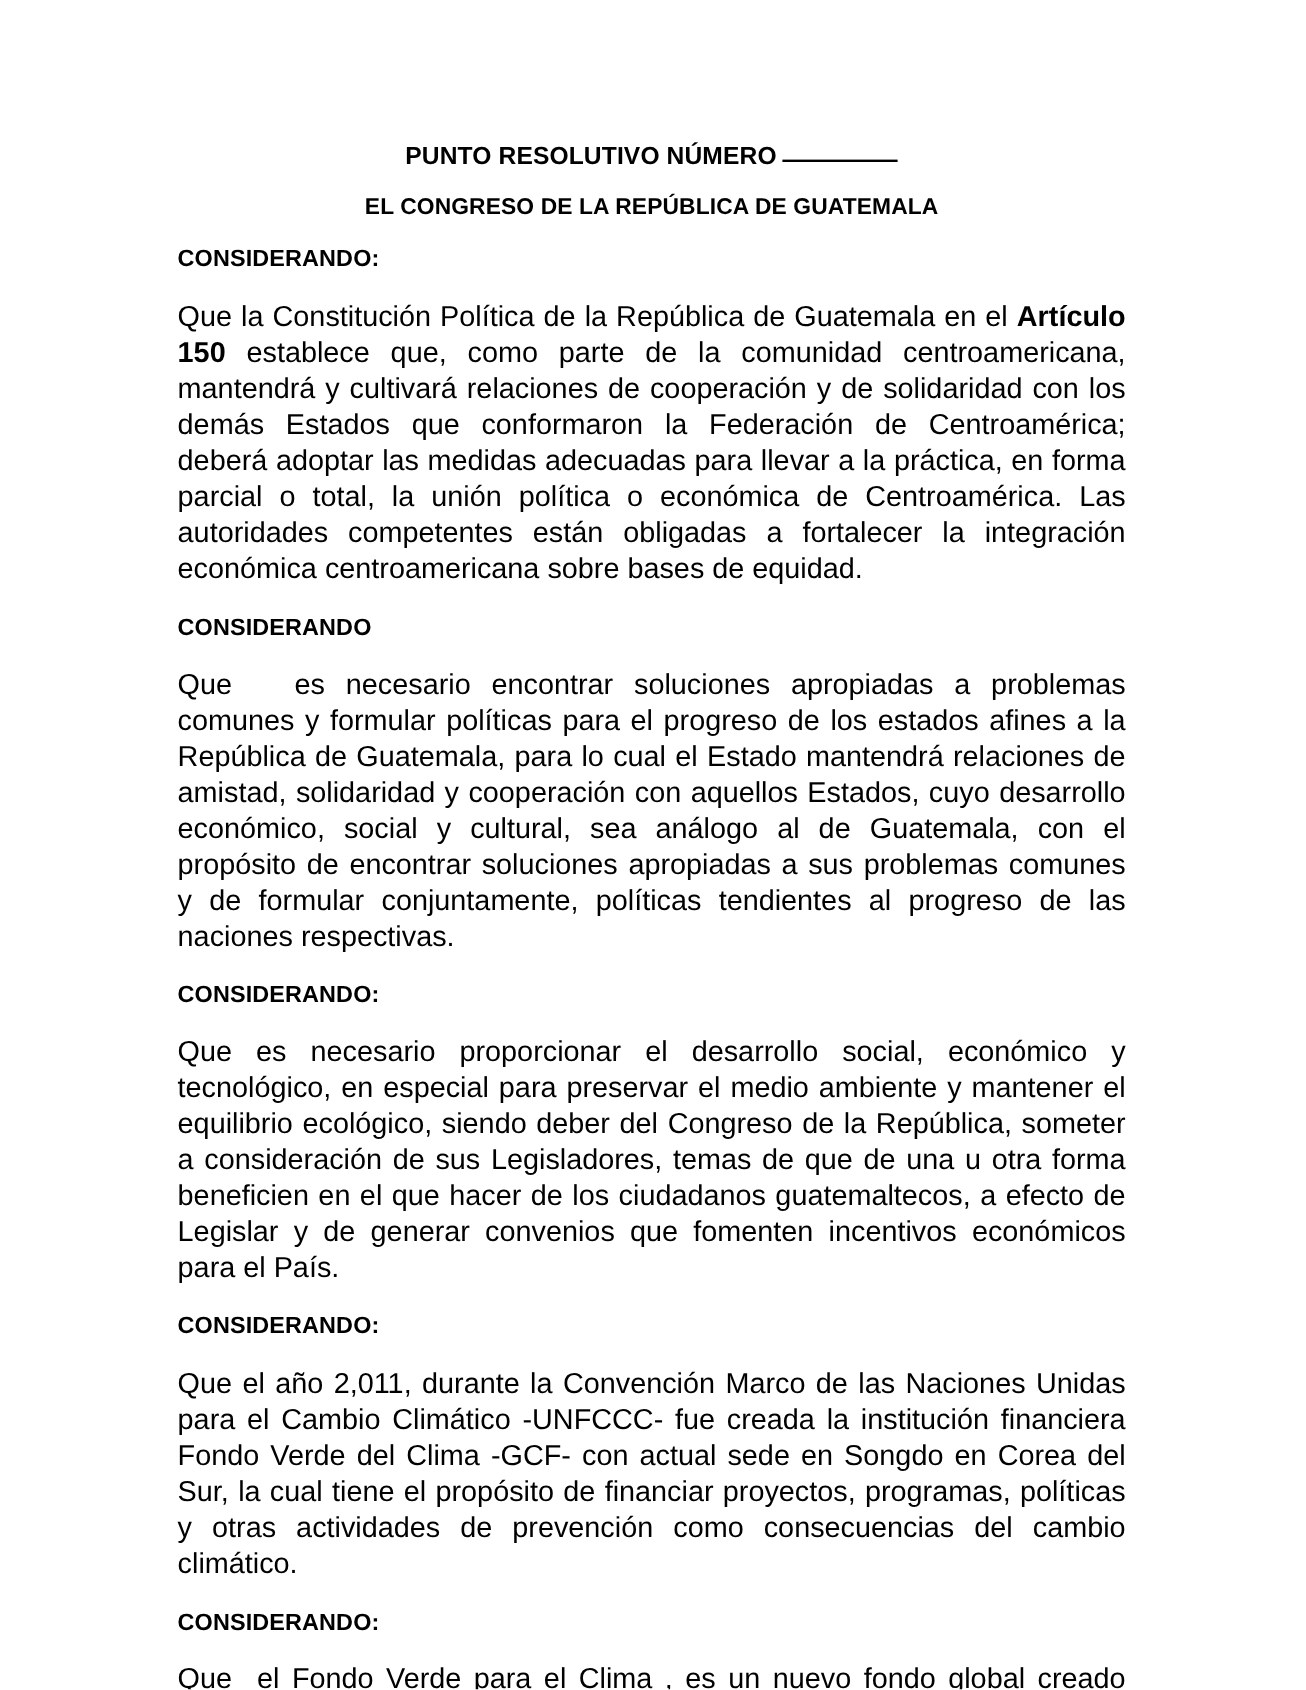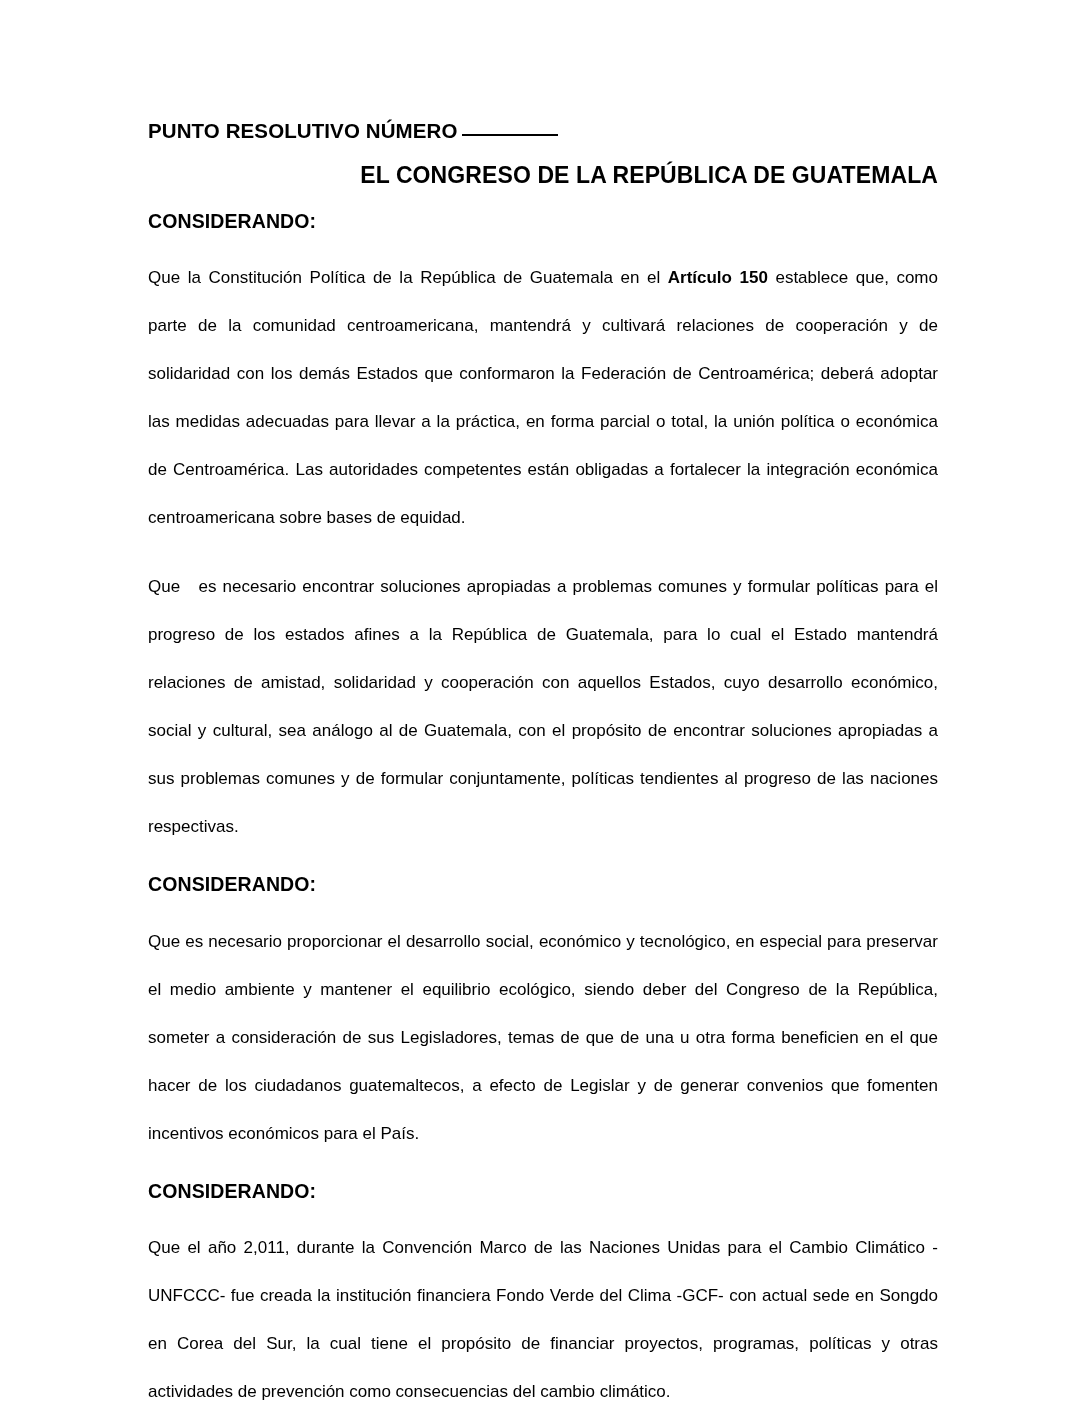--- a/index.html
+++ b/index.html
@@ -21,54 +21,55 @@
     overflow: hidden;
     box-sizing: border-box;
   }
   .content {
     position: absolute;
     left: 148px;
     top: 118px;
     width: 790px;
   }
   .doc-title {
+    text-align: center;
     font-weight: bold;
     font-size: 20.5px;
     line-height: 1.22;
     letter-spacing: 0.1px;
     margin: 0 0 18px 0;
   }
   .doc-title .blank-line {
     display: inline-block;
     border-bottom: 2.5px solid #000;
     width: 96px;
     vertical-align: 2px;
     margin-left: 5px;
   }
   .doc-subtitle {
-    text-align: right;
+    text-align: center;
     font-weight: bold;
-    font-size: 23px;
+    font-size: 19px;
     line-height: 1.22;
     letter-spacing: 0.1px;
     margin: 0 0 20px 0;
   }
   .section-heading {
     text-align: left;
     font-weight: bold;
     font-size: 19.5px;
     line-height: 1.25;
     letter-spacing: 0.1px;
     margin: 0 0 21px 0;
   }
   .body-par {
     text-align: justify;
     text-justify: inter-word;
-    font-size: 17px;
-    line-height: 48px;
+    font-size: 24px;
+    line-height: 30px;
     margin: 0 0 21px 0;
     white-space: pre-wrap;
     hyphens: none;
   }
   .body-par:last-child {
     margin-bottom: 0;
   }
   .body-par b {
     font-weight: bold;
   }
@@ -79,20 +80,21 @@
 <div class="page">
   <div class="content">
 
     <div class="doc-title"><span>PUNTO RESOLUTIVO NÚMERO</span><span class="blank-line"></span></div>
 
     <div class="doc-subtitle">EL CONGRESO DE LA REPÚBLICA DE GUATEMALA</div>
 
     <div class="section-heading">CONSIDERANDO:</div>
     <p class="body-par"><span>Que la Constitución Política de la República de Guatemala en el </span><b>Artículo 150</b><span> establece que, como parte de la comunidad centroamericana, mantendrá y cultivará relaciones de cooperación y de solidaridad con los demás Estados que conformaron la Federación de Centroamérica; deberá adoptar las medidas adecuadas para llevar a la práctica, en forma parcial o total, la unión política o económica de Centroamérica. Las autoridades competentes están obligadas a fortalecer la integración económica centroamericana sobre bases de equidad.</span></p>
 
+    <div class="section-heading">CONSIDERANDO</div>
     <p class="body-par">Que   es necesario encontrar soluciones apropiadas a problemas comunes y formular políticas para el progreso de los estados afines a la República de Guatemala, para lo cual el Estado mantendrá relaciones de amistad, solidaridad y cooperación con aquellos Estados, cuyo desarrollo económico, social y cultural, sea análogo al de Guatemala, con el propósito de encontrar soluciones apropiadas a sus problemas comunes y de formular conjuntamente, políticas tendientes al progreso de las naciones respectivas.</p>
 
     <div class="section-heading">CONSIDERANDO:</div>
     <p class="body-par">Que es necesario proporcionar el desarrollo social, económico y tecnológico, en especial para preservar el medio ambiente y mantener el equilibrio ecológico, siendo deber del Congreso de la República, someter a consideración de sus Legisladores, temas de que de una u otra forma beneficien en el que hacer de los ciudadanos guatemaltecos, a efecto de Legislar y de generar convenios que fomenten incentivos económicos para el País.</p>
 
     <div class="section-heading">CONSIDERANDO:</div>
     <p class="body-par">Que el año 2,011, durante la Convención Marco de las Naciones Unidas para el Cambio Climático -UNFCCC- fue creada la institución financiera Fondo Verde del Clima -GCF- con actual sede en Songdo en Corea del Sur, la cual tiene el propósito de financiar proyectos, programas, políticas y otras actividades de prevención como consecuencias del cambio climático.</p>
 
     <div class="section-heading">CONSIDERANDO:</div>
     <p class="body-par">Que  el Fondo Verde para el Clima , es un nuevo fondo global creado para apoyar los esfuerzos de los países en desarrollo para responder al desafío del cambio climático; ayuda a los países en desarrollo a limitar o reducir sus emisiones de gases de efecto invernadero -GEI- y adaptarse al cambio climático. Busca promover un cambio de paradigma hacia un desarrollo de bajas emisiones y</p>

